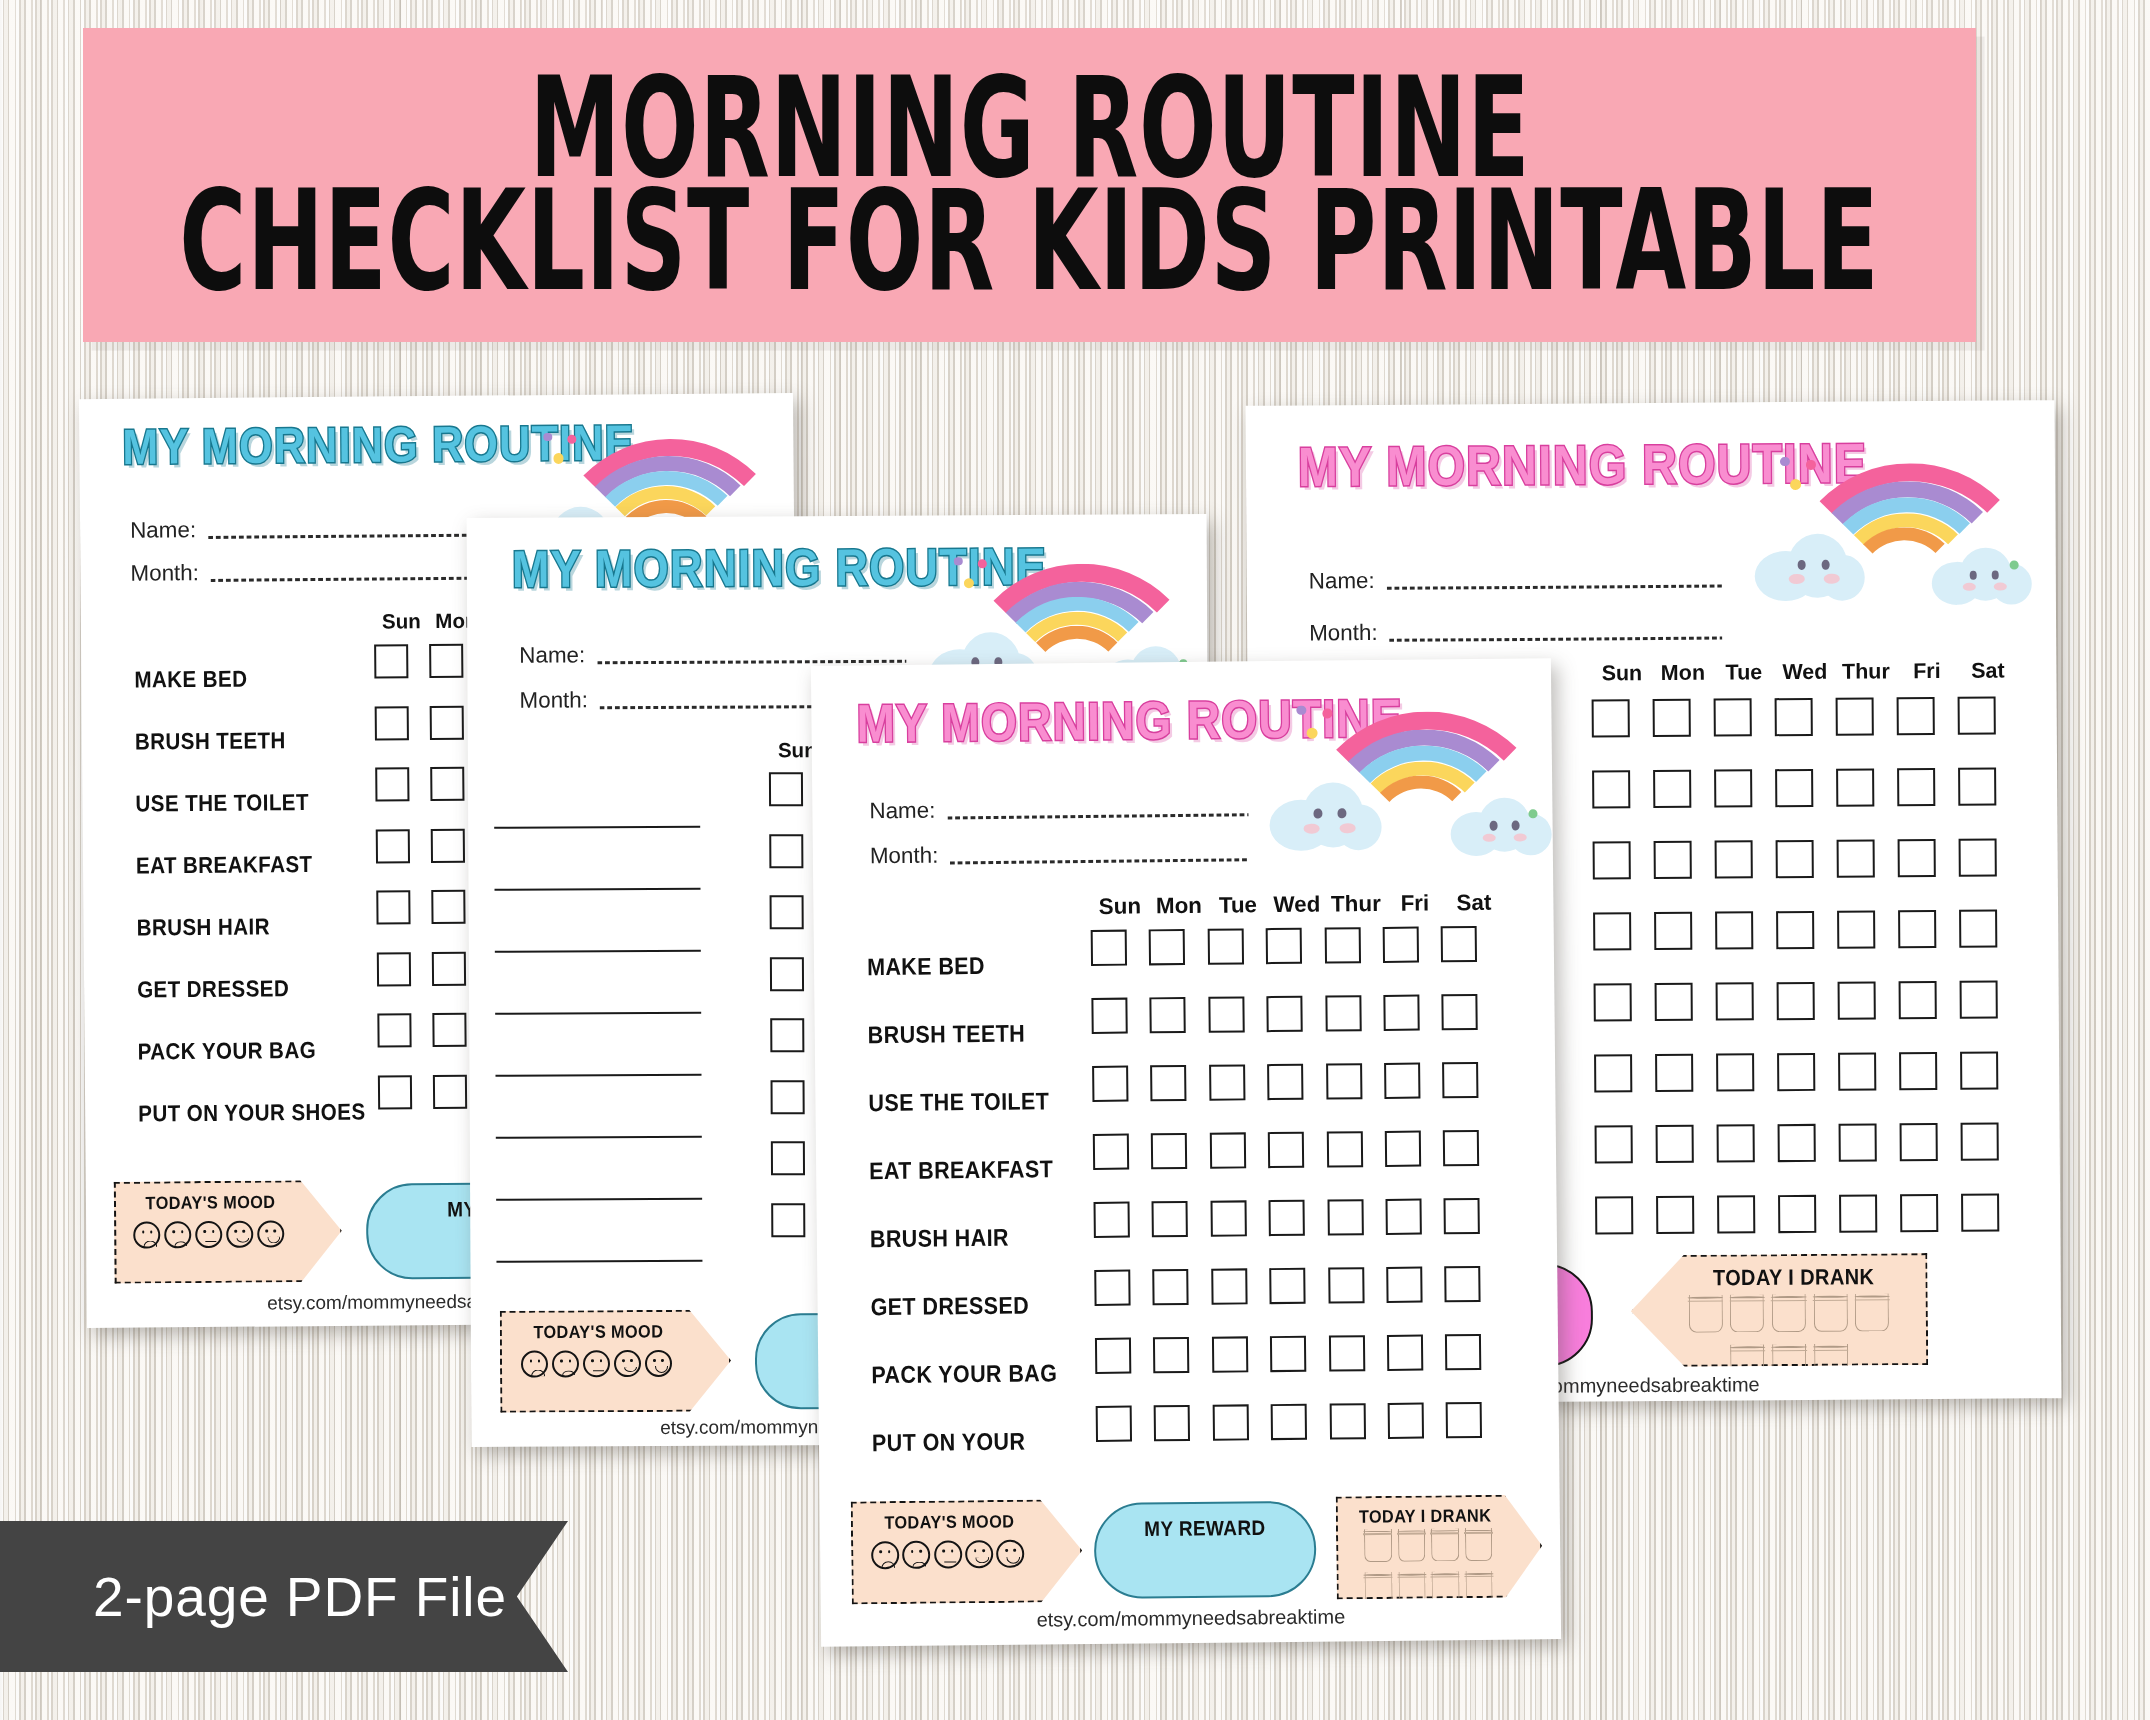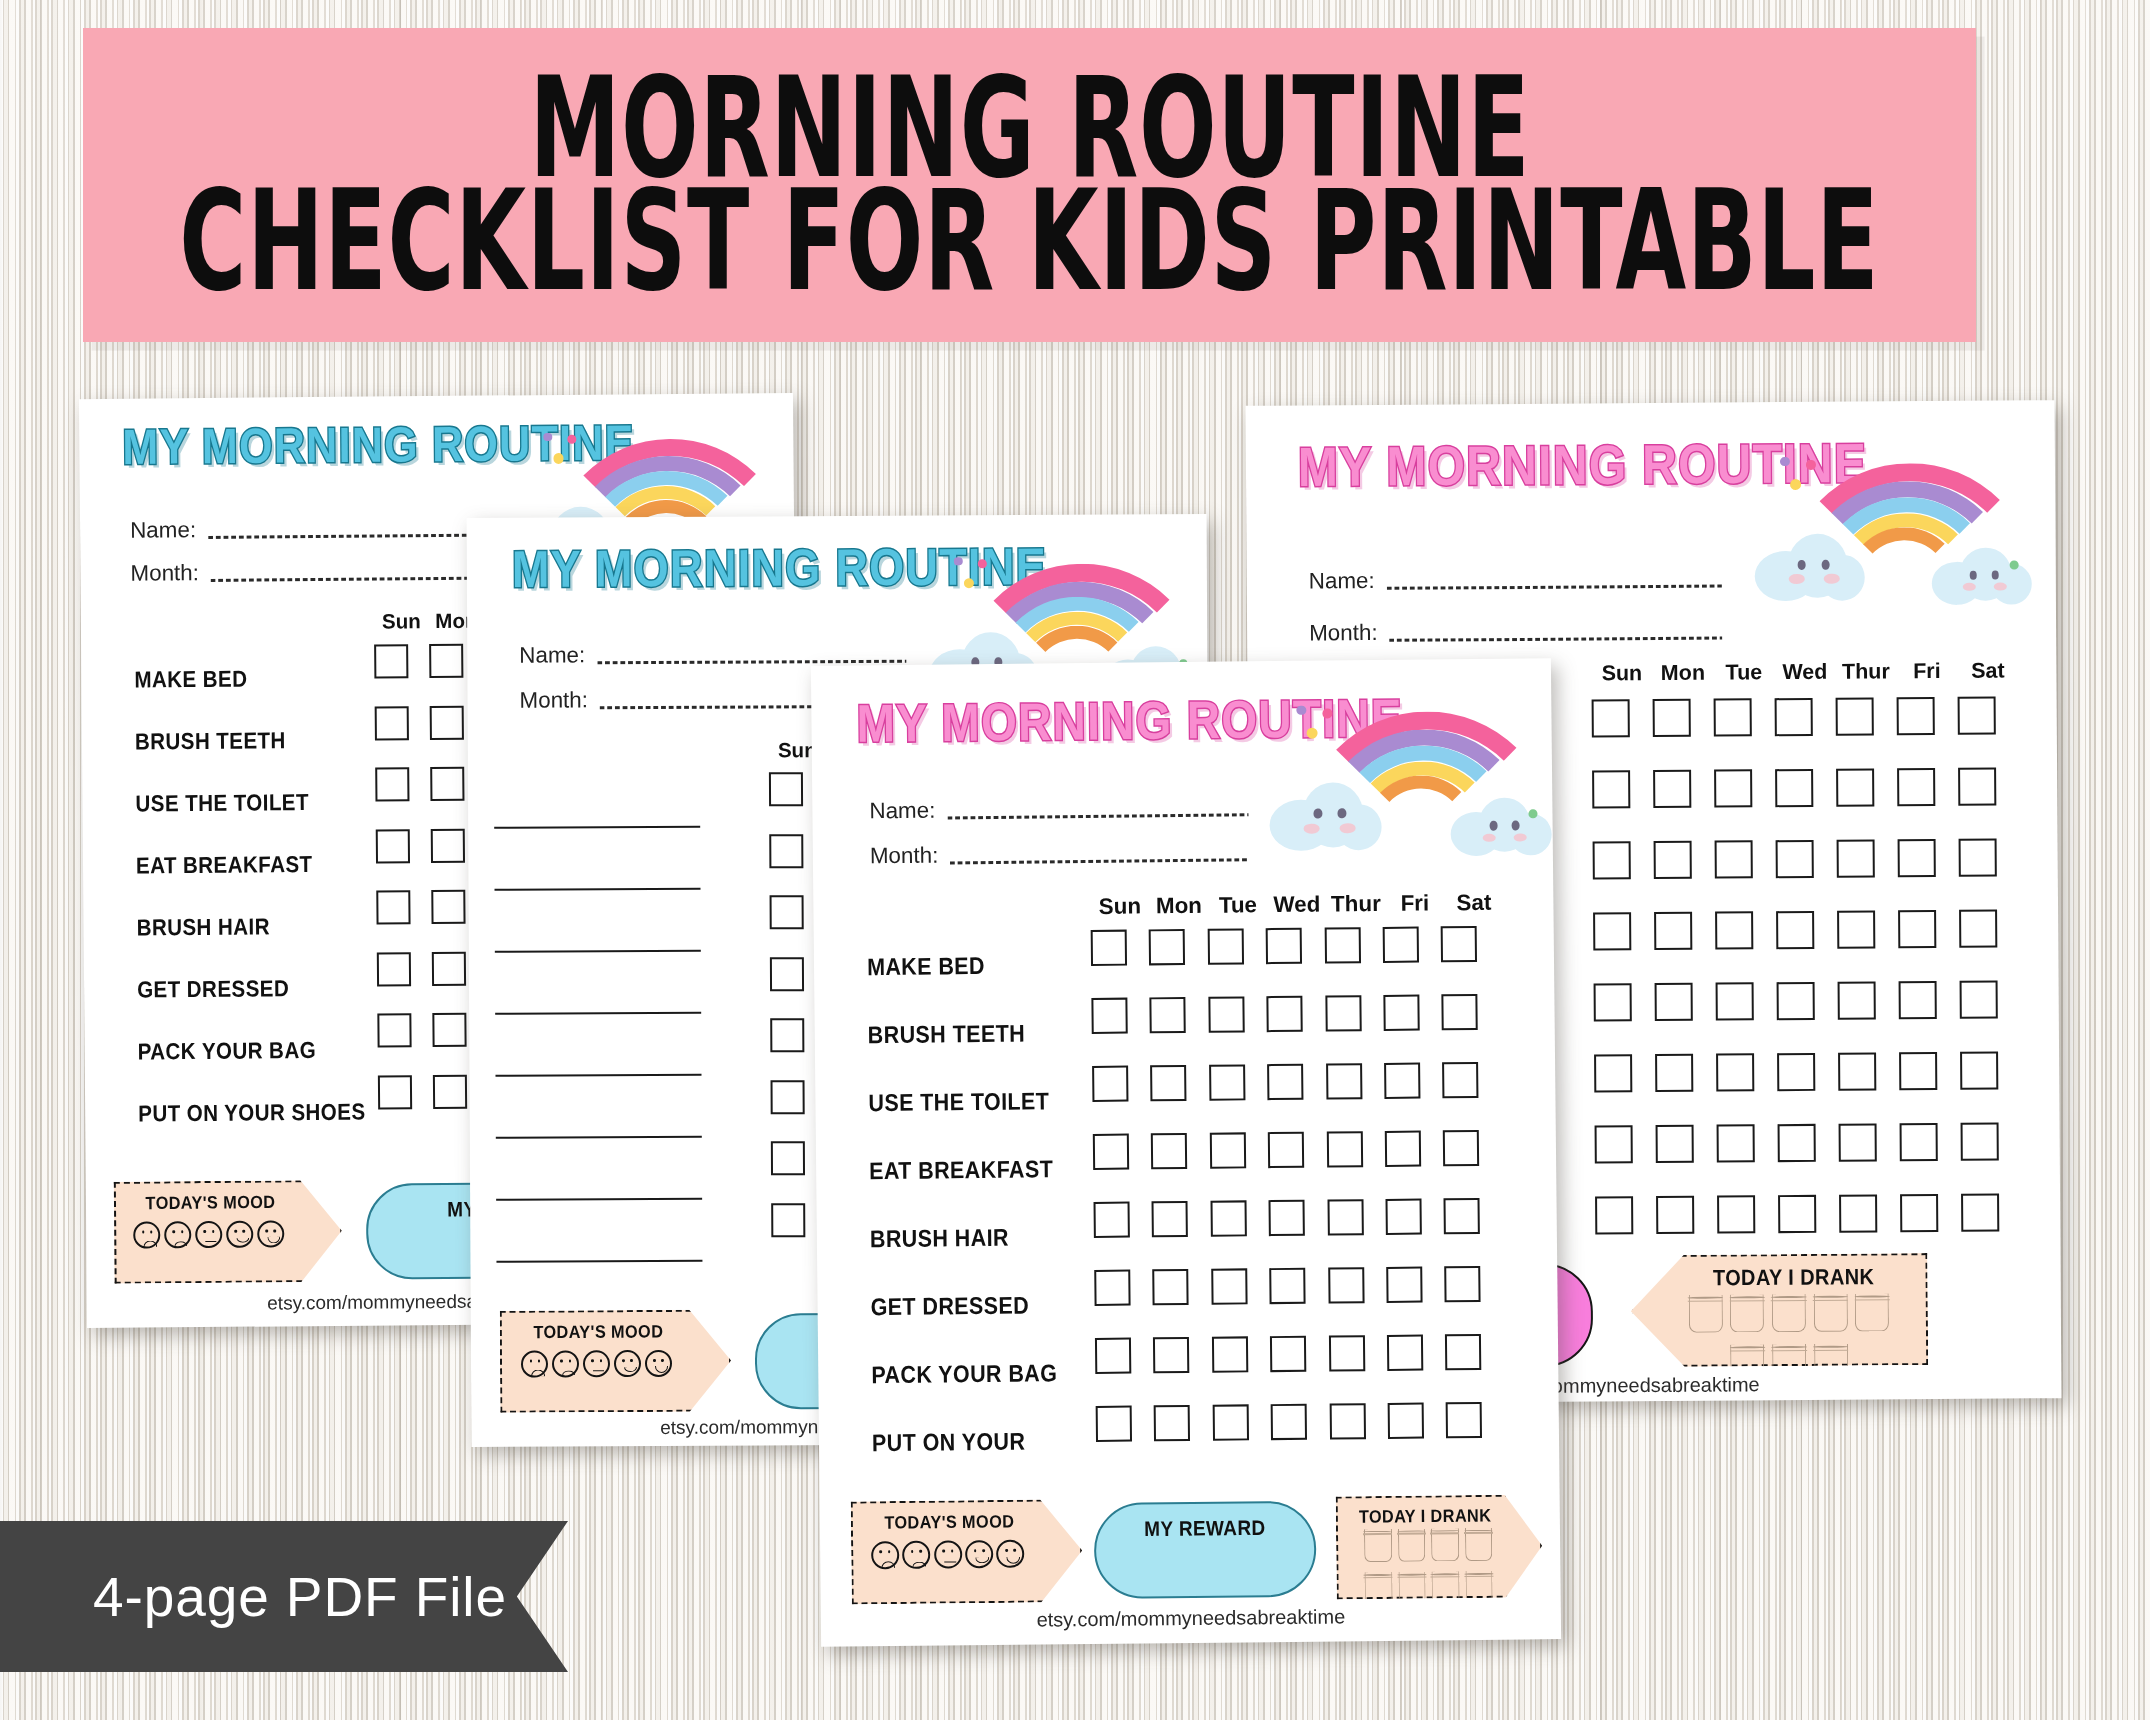--- a/index.html
+++ b/index.html
@@ -861,15 +861,15 @@
           <div class="cup" style="width: 27.5px; height: 33px; margin-bottom: 4.3px;"></div>
           <div class="cup" style="width: 27.5px; height: 33px; margin-bottom: 4.3px;"></div>
         </div>
     </div>
 
     <div class="foot" style="position:absolute;left:0;top:945px;width:740px;font-size:20px;">etsy.com/mommyneedsabreaktime</div>
   </div>
 </div>
 
 <div id="ribbon">
-  <span>4-page PDF File</span>
+  <span>2-page PDF File</span>
 </div>
 
 
 </body></html>

